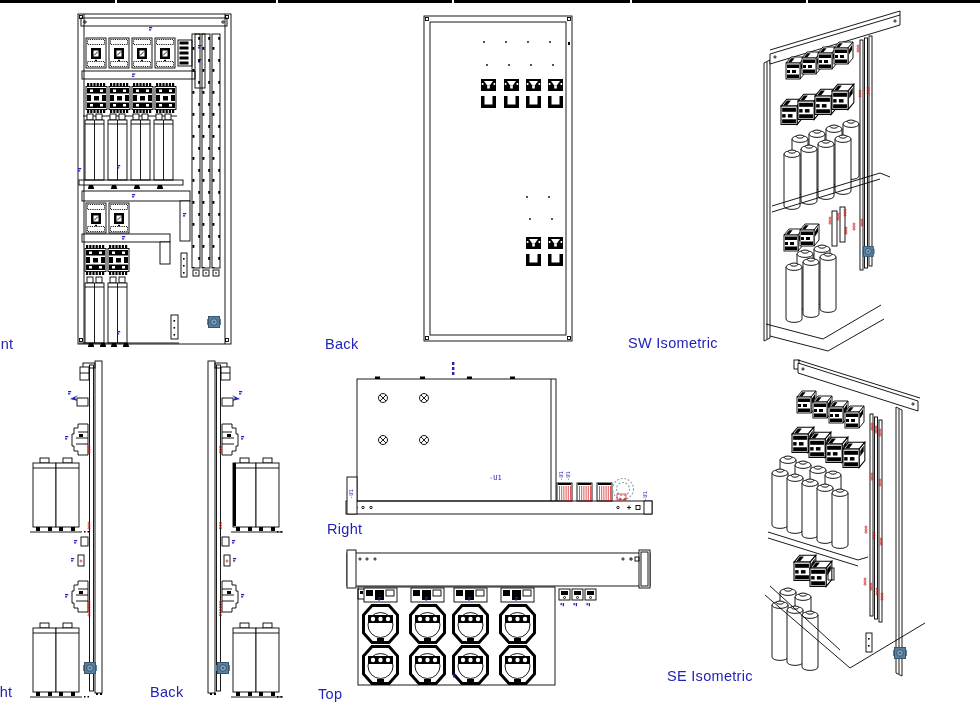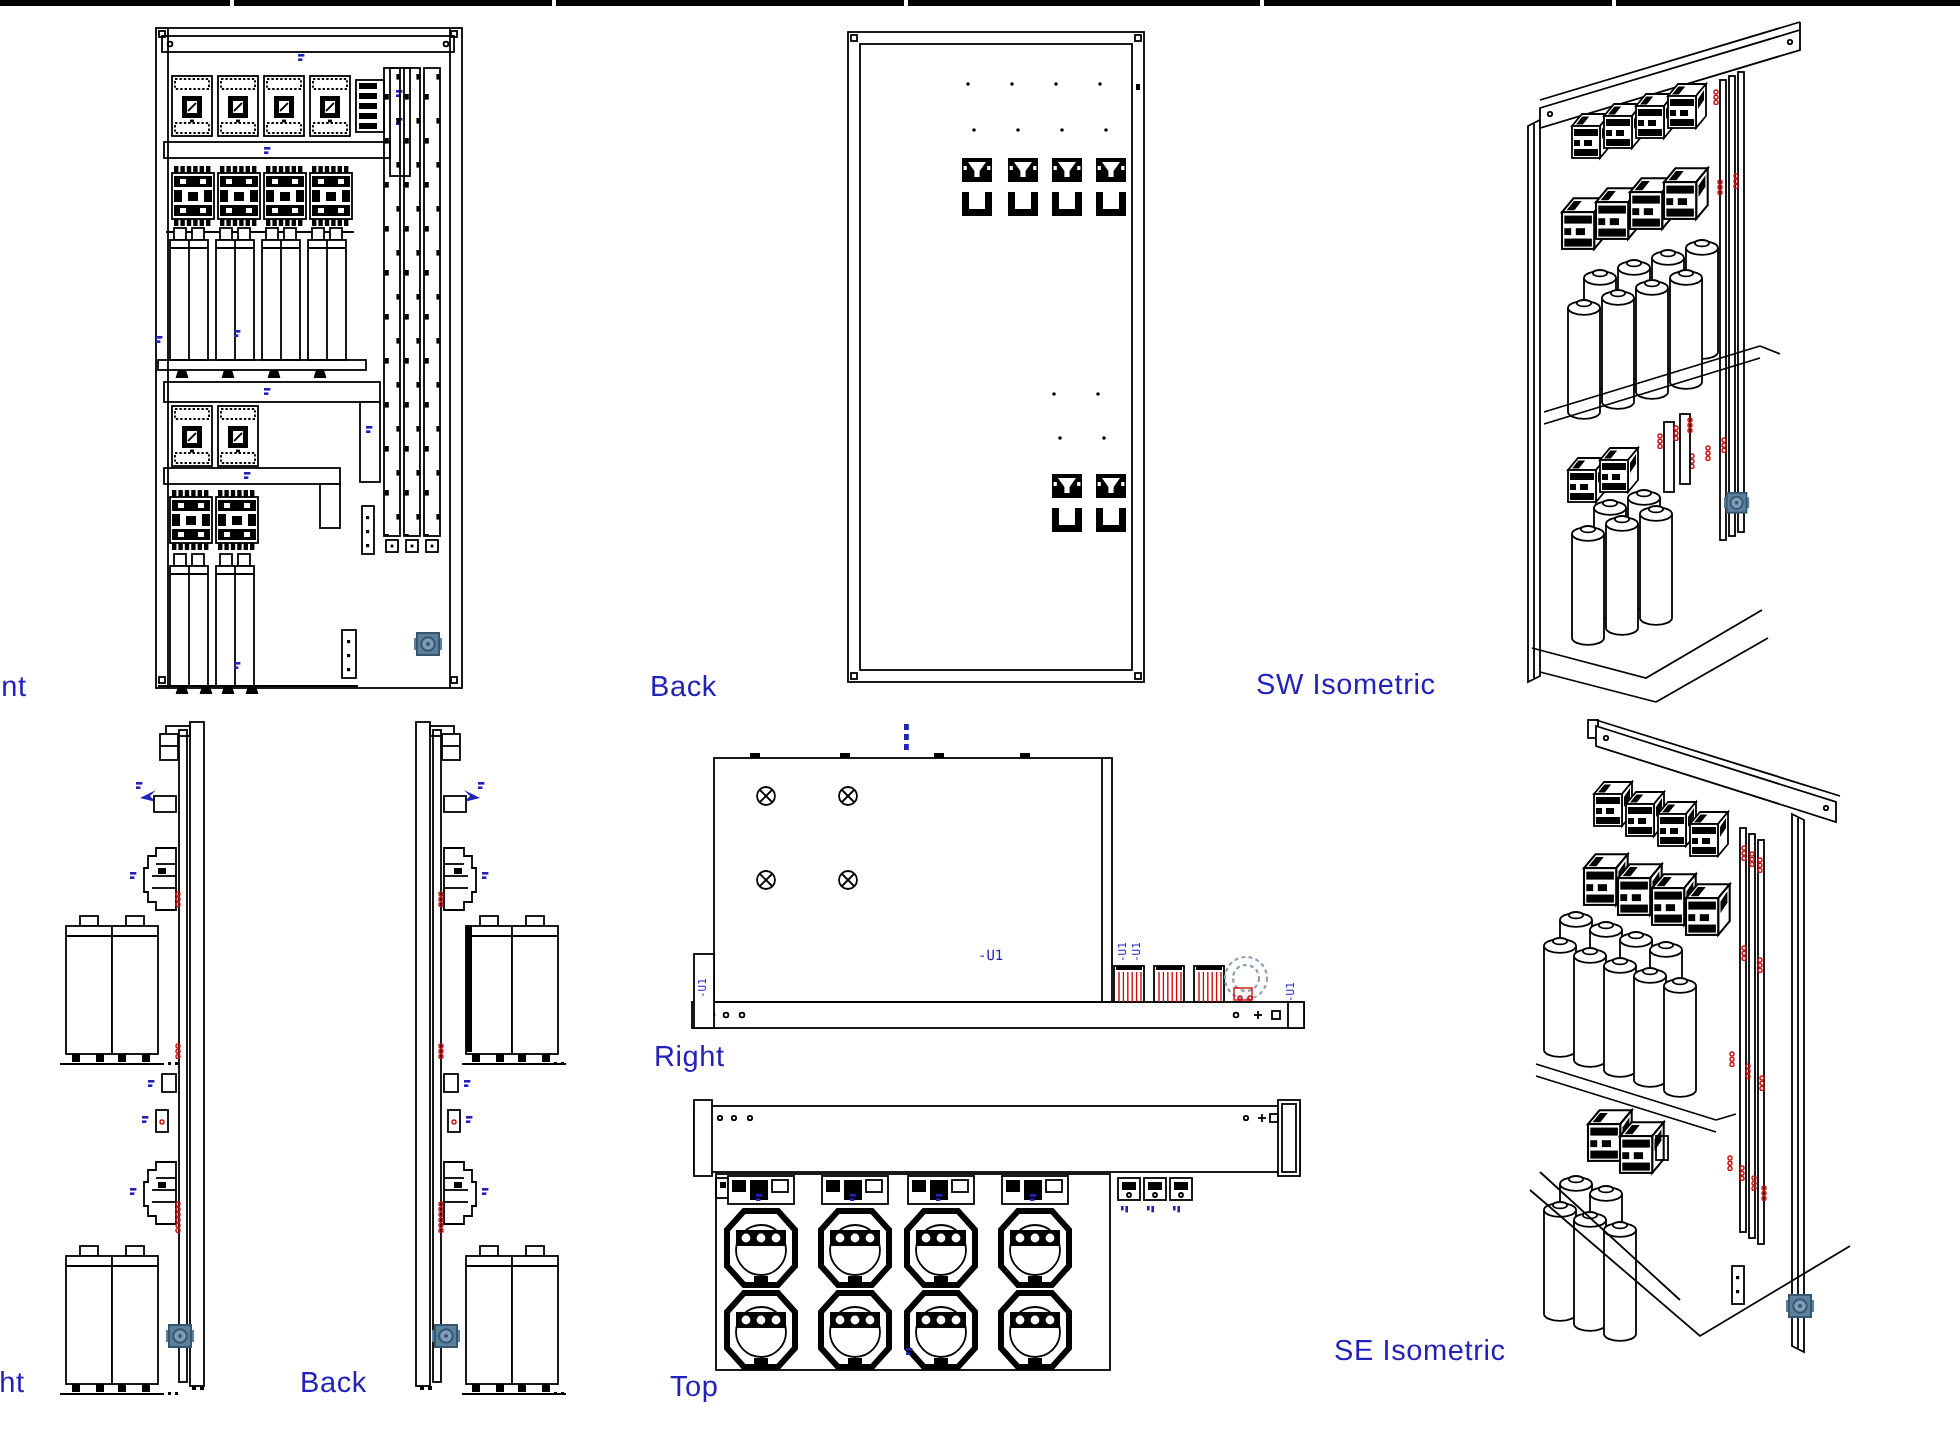--- a/index.html
+++ b/index.html
@@ -766,15 +766,15 @@
       <use href="#fan" x="143" y="297"></use>
     </svg>
   </div>
 
   <div class="vlabel" style="left:-22px;top:336px">Front</div>
   <div class="vlabel" style="left:325px;top:336px">Back</div>
   <div class="vlabel" style="left:628px;top:335px">SW Isometric</div>
   <div class="vlabel" style="left:-23px;top:684px">Right</div>
   <div class="vlabel" style="left:150px;top:684px">Back</div>
   <div class="vlabel" style="left:327px;top:521px">Right</div>
-  <div class="vlabel" style="left:335px;top:686px">Top</div>
+  <div class="vlabel" style="left:318px;top:686px">Top</div>
   <div class="vlabel" style="left:667px;top:668px">SE Isometric</div>
 </div>
 
 </body></html>

